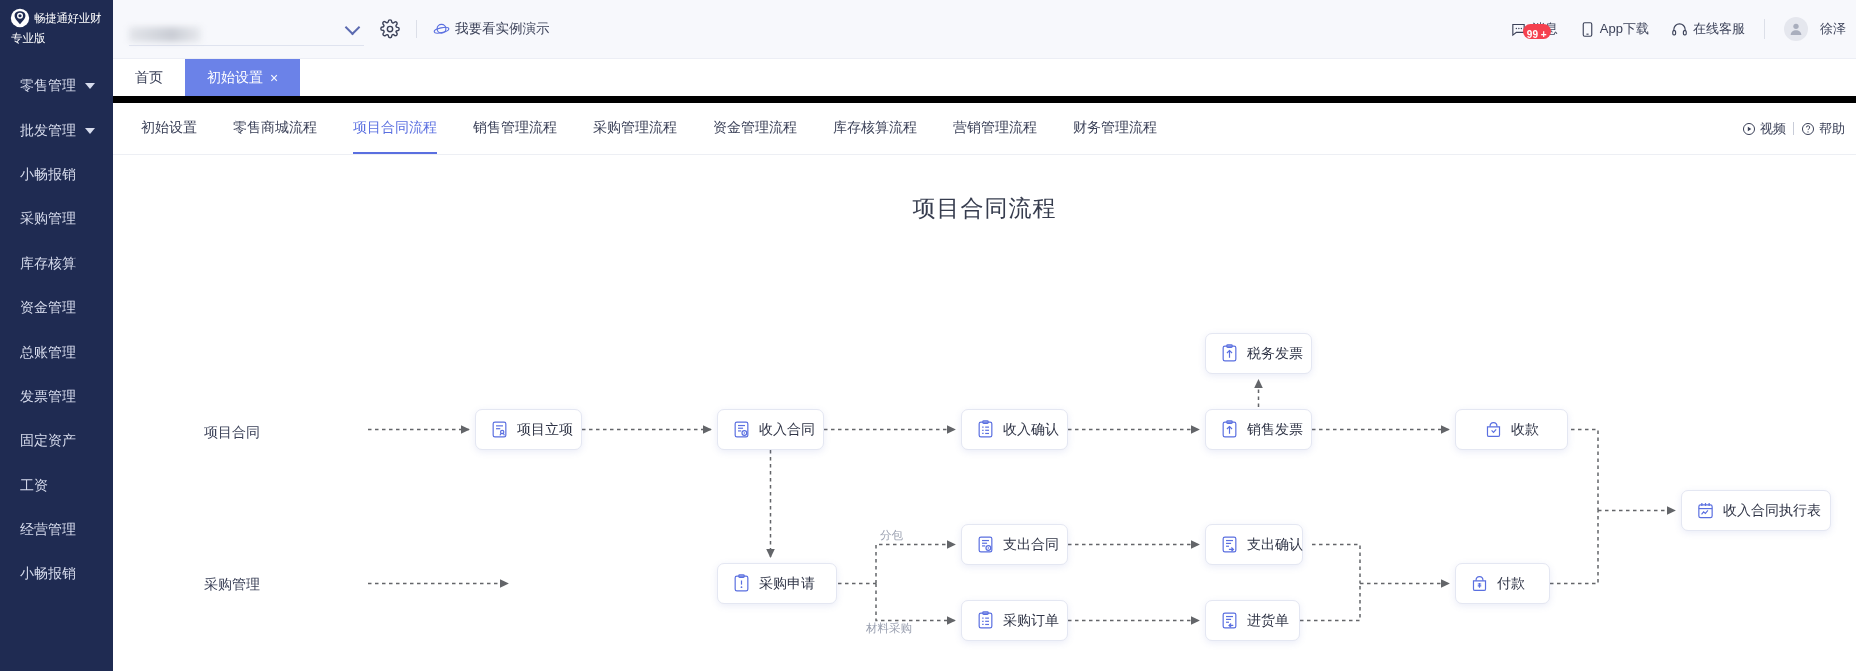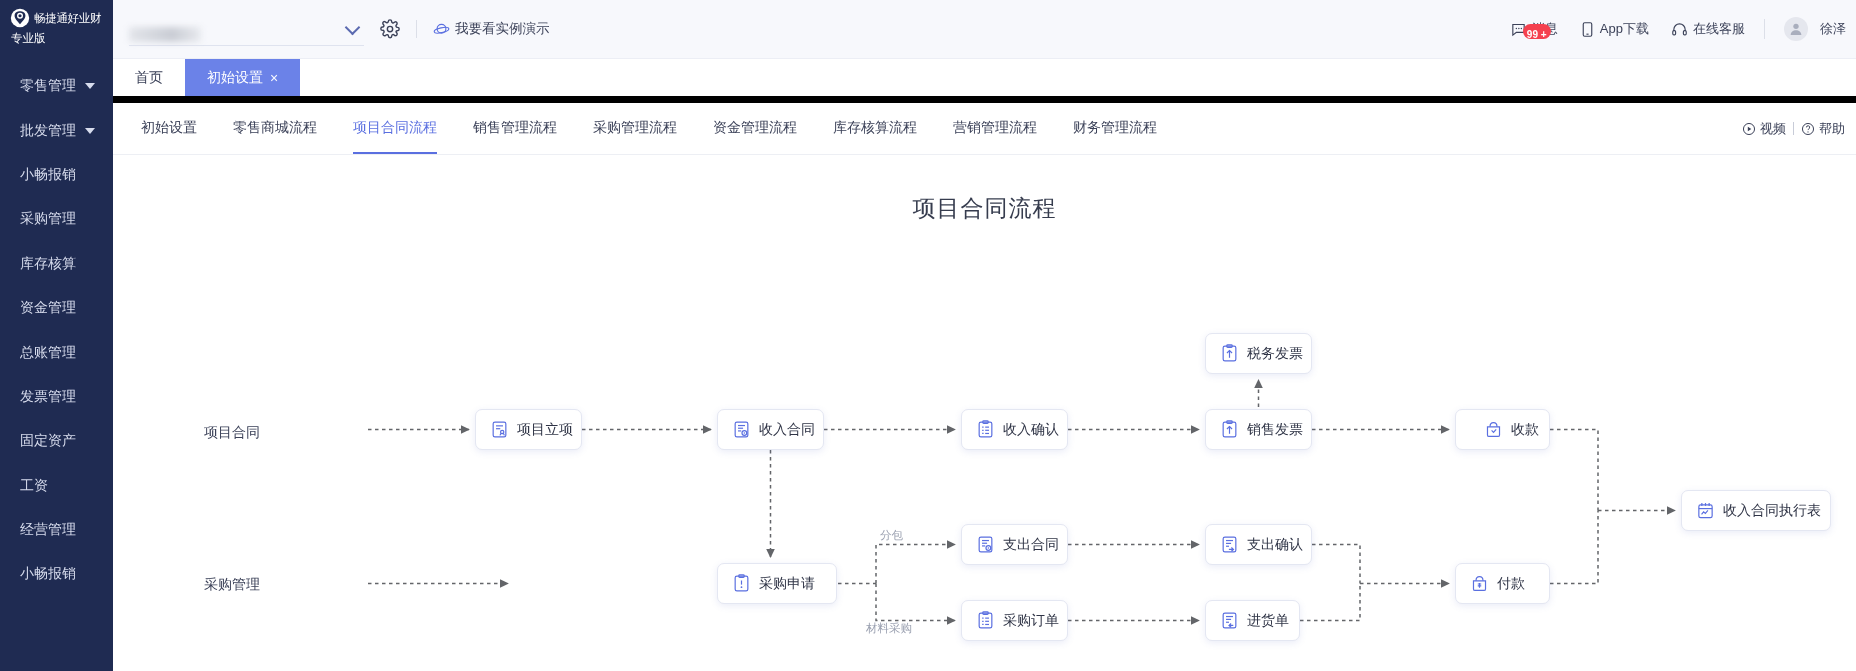--- a/index.html
+++ b/index.html
@@ -432,21 +432,21 @@
           </div>
           <div class="node" style="left: 1092px; top: 178px; width: 107px;">
             <span class="nicon"><svg viewBox="0 0 24 24">
                 <rect x="4" y="2.6" width="16" height="18.8" rx="2.2" fill="none" stroke="#5a6fe0" stroke-width="1.5"></rect>
                 <rect x="8.6" y="1" width="6.8" height="3.2" rx="1.1" fill="none" stroke="#5a6fe0" stroke-width="1.5"></rect>
                 <line x1="12" y1="17.4" x2="12" y2="8.4" fill="none" stroke="#5a6fe0" stroke-width="1.5"></line>
                 <path d="M8.8 11.4L12 8.2l3.2 3.2" fill="none" stroke="#5a6fe0" stroke-width="1.5"></path>
               </svg></span>
             <span class="nlabel">税务发票</span>
           </div>
-          <div class="node" style="left: 1342px; top: 254px; width: 95px; padding-left: 28px;">
+          <div class="node" style="left: 1342px; top: 254px; width: 113px; padding-left: 28px;">
             <span class="nicon"><svg viewBox="0 0 24 24">
                 <path d="M4.4 8.6h15.2v10.2a2 2 0 01-2 2H6.4a2 2 0 01-2-2z" fill="none" stroke="#5a6fe0" stroke-width="1.5"></path>
                 <path d="M7.6 8.4c0-3 1.9-5 4.4-5s4.4 2 4.4 5" fill="none" stroke="#5a6fe0" stroke-width="1.5"></path>
                 <path d="M9.6 13.2l2.4 2.4 3.4-3.8" fill="none" stroke="#5a6fe0" stroke-width="1.5"></path>
               </svg></span>
             <span class="nlabel">收款</span>
           </div>
           <div class="node" style="left: 1568px; top: 335px; width: 150px;">
             <span class="nicon"><svg viewBox="0 0 24 24">
                 <rect x="3.6" y="5" width="16.8" height="16" rx="2.2" fill="none" stroke="#5a6fe0" stroke-width="1.5"></rect>
@@ -471,21 +471,21 @@
             <span class="nicon"><svg viewBox="0 0 24 24">
                 <rect x="4" y="2.6" width="16" height="18.8" rx="2.2" fill="none" stroke="#5a6fe0" stroke-width="1.5"></rect>
                 <line x1="7.6" y1="7" x2="16.4" y2="7" fill="none" stroke="#5a6fe0" stroke-width="1.5"></line>
                 <line x1="7.6" y1="10.4" x2="14" y2="10.4" fill="none" stroke="#5a6fe0" stroke-width="1.5"></line>
                 <line x1="7.6" y1="13.8" x2="11.6" y2="13.8" fill="none" stroke="#5a6fe0" stroke-width="1.5"></line>
                 <circle cx="15.6" cy="16.4" r="3" fill="none" stroke="#5a6fe0" stroke-width="1.5"></circle>
                 <circle cx="15.6" cy="16.4" r="1" fill="#5a6fe0"></circle>
               </svg></span>
             <span class="nlabel">支出合同</span>
           </div>
-          <div class="node" style="left: 1092px; top: 369px; width: 107px;">
+          <div class="node" style="left: 1092px; top: 369px; width: 98px;">
             <span class="nicon"><svg viewBox="0 0 24 24">
                 <rect x="4" y="2.6" width="16" height="18.8" rx="2.2" fill="none" stroke="#5a6fe0" stroke-width="1.5"></rect>
                 <line x1="7.6" y1="7" x2="16.4" y2="7" fill="none" stroke="#5a6fe0" stroke-width="1.5"></line>
                 <line x1="7.6" y1="10.6" x2="14" y2="10.6" fill="none" stroke="#5a6fe0" stroke-width="1.5"></line>
                 <line x1="7.6" y1="14.2" x2="11.4" y2="14.2" fill="none" stroke="#5a6fe0" stroke-width="1.5"></line>
                 <path d="M11.2 18.2h5.6M14.4 15.8l2.6 2.4-2.6 2.4" fill="none" stroke="#5a6fe0" stroke-width="1.5"></path>
               </svg></span>
             <span class="nlabel">支出确认</span>
           </div>
           <div class="node" style="left: 848px; top: 445px; width: 107px;">

